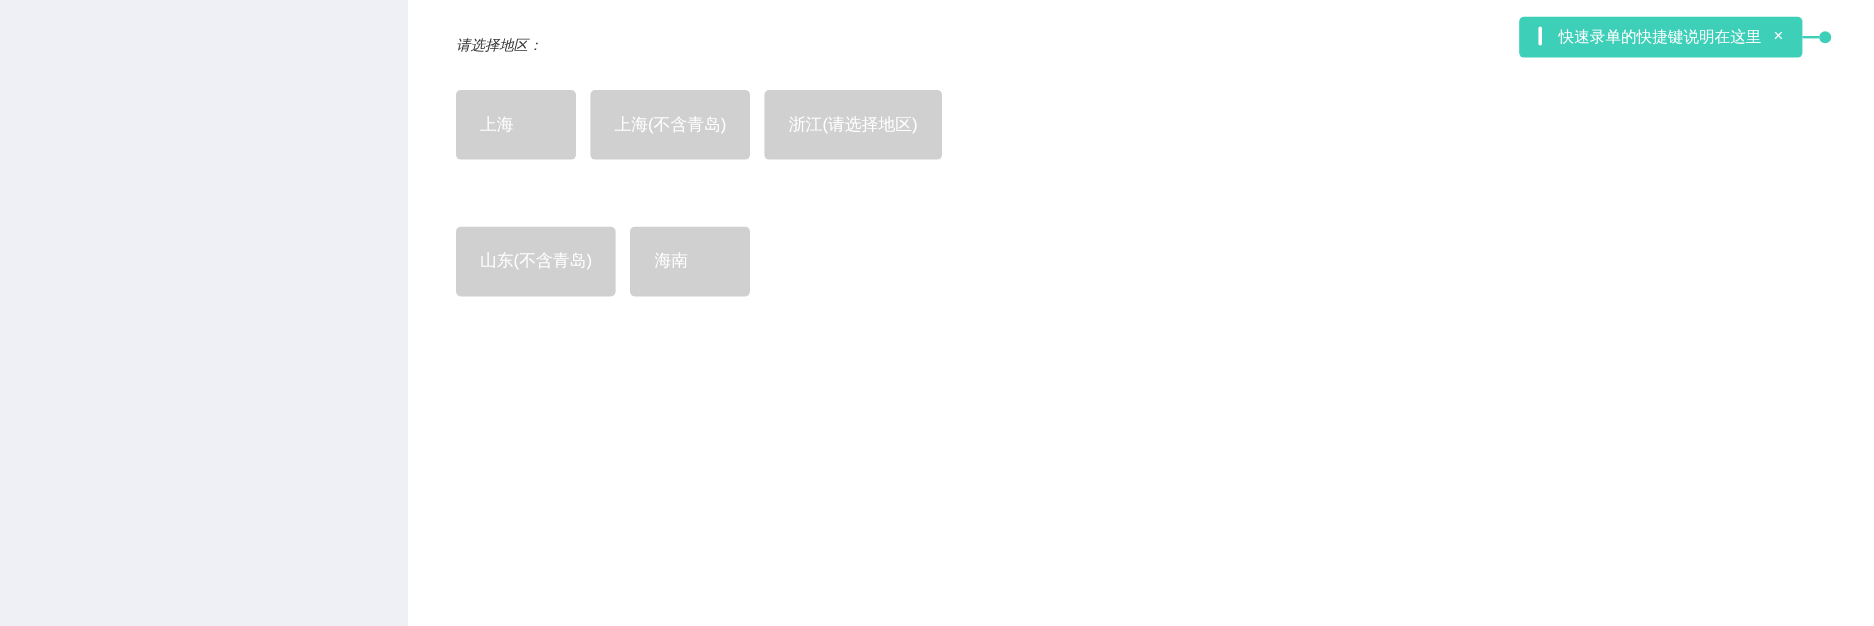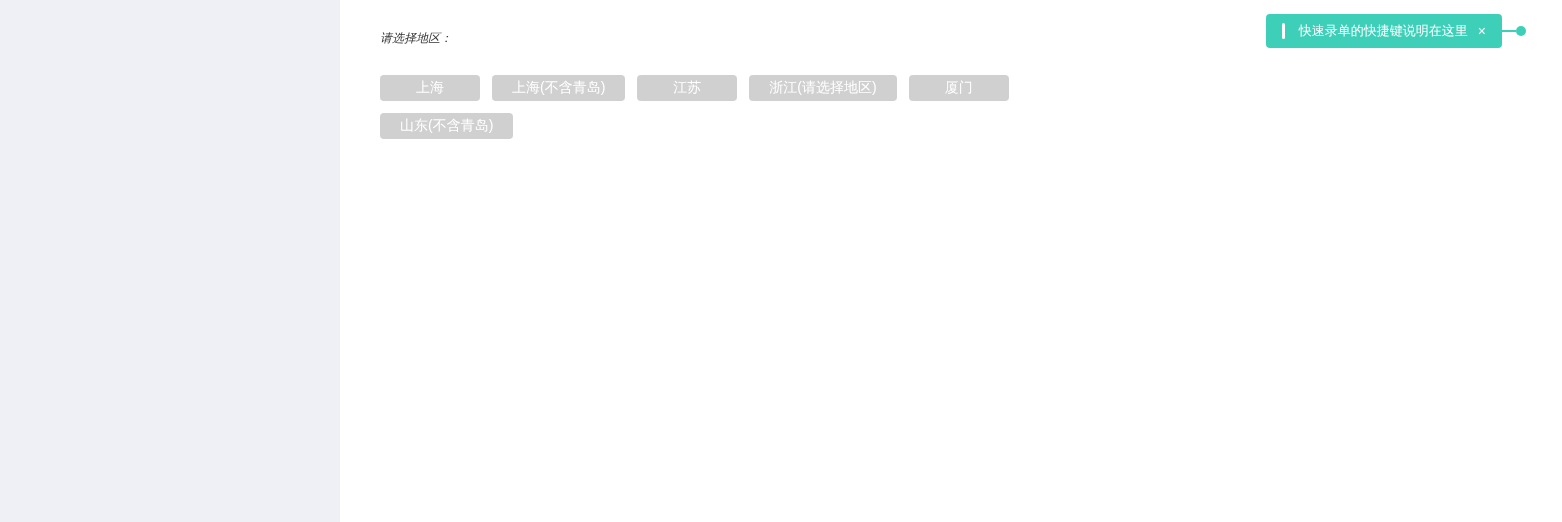--- a/index.html
+++ b/index.html
@@ -49,39 +49,38 @@
       flex-wrap: wrap;
       gap: 12px;
     }
 
     .region-btn {
       background: #d0d0d0;
       border: none;
       border-radius: 4px;
       color: #ffffff;
       font-size: 14px;
-      padding: 4px 20px;
+      padding: 20px 20px;
       cursor: pointer;
       min-width: 100px;
-      text-align: center;
+      text-align: left;
       font-family: "Microsoft YaHei", "PingFang SC", sans-serif;
     }
 
     
     .tooltip-banner {
       position: absolute;
       top: 14px;
       right: 60px;
       background: #3ecfb8;
       color: #ffffff;
       font-size: 13px;
       padding: 8px 16px;
       border-radius: 4px;
       display: flex;
-      align-items: center;
       gap: 10px;
       white-space: nowrap;
       z-index: 100;
     }
 
     .tooltip-banner::before {
       content: '';
       display: inline-block;
       width: 3px;
       height: 16px;
@@ -120,26 +119,25 @@
 <body>
 
 <div class="sidebar"></div>
 
 <div class="main-content">
   <div class="page-title">请选择地区：</div>
   <div class="region-buttons">
 
     <button class="region-btn">上海</button>
     <button class="region-btn">上海(不含青岛)</button>
-    <button class="region-btn">江苏</button>
     <button class="region-btn">浙江(请选择地区)</button>
-    <button class="region-btn">厦门</button>
 
-    <div style="width:100%;display:flex;gap:12px;">
+    <div style="width:100%;display:flex;gap:12px;margin-top:44px;">
       <button class="region-btn">山东(不含青岛)</button>
+      <button class="region-btn">海南</button>
     </div>
   </div>
 </div>
 
 <div class="tooltip-banner">
   <span>快速录单的快捷键说明在这里</span>
   <span class="tooltip-close">×</span>
 </div>
 <div class="tooltip-line"></div>
 <div class="tooltip-dot"></div>

